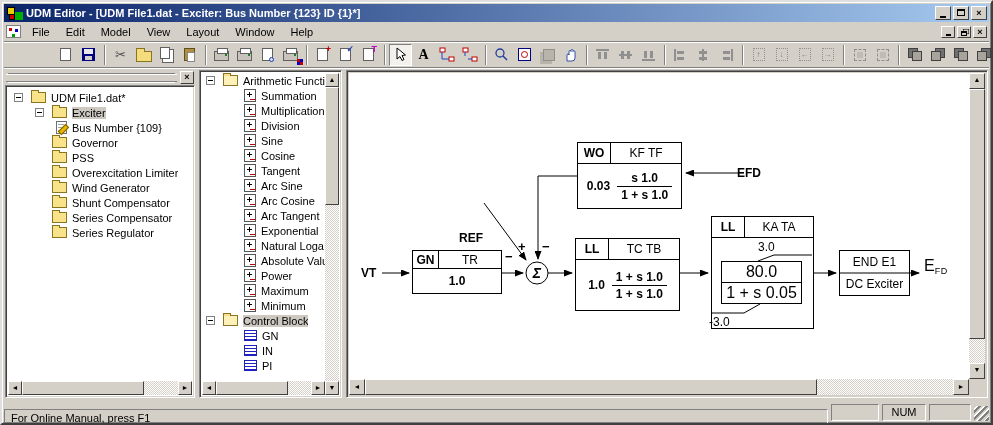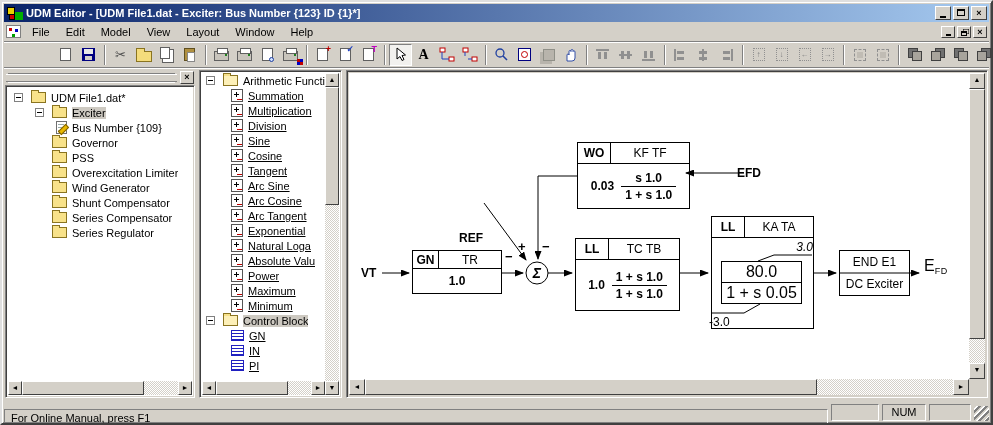--- a/index.html
+++ b/index.html
@@ -106,21 +106,21 @@
     box-shadow:0 -3px 0 -2px #808080, 0 3px 0 -2px #fff; margin-top:1px; }
   .panel-close { width:14px; height:13px; background:#d4d0c8; border:1px solid;
     border-color:#fff #404040 #404040 #fff; font-size:9px; font-weight:bold; line-height:11px;
     text-align:center; flex:none; }
   .treebox { flex:1; background:#fff; border:1px solid; border-color:#808080 #fff #fff #808080;
     box-shadow:inset 1px 1px 0 #404040, inset -1px -1px 0 #d4d0c8;
     padding:4px 2px 2px 2px; overflow:hidden; display:flex; flex-direction:column; position:relative; }
   .tree { flex:1; overflow:hidden; }
   .trow { display:flex; align-items:center; height:15px; white-space:nowrap; font-size:11px; }
   .lvl0 { padding-left:6px; } .lvl1 { padding-left:27px; } .lvl2 { padding-left:48px; }
-  .mlvl0 { padding-left:4px; } .mlvl1 { padding-left:29px;text-decoration:underline; }
+  .mlvl0 { padding-left:4px; } .mlvl1 { padding-left:42px; }
   .exp { width:9px; height:9px; border:1px solid #808080; background:#fff; position:relative;
     margin-right:8px; flex:none; }
   .exp::before { content:""; position:absolute; left:1px; right:1px; top:3px; height:1px; background:#000; }
   .exp-spacer { width:17px; flex:none; }
   .ico { flex:none; margin-right:5px; }
   .ico-folder { width:15px; height:11px; background:#f8e28a; border:1px solid #8a7420; position:relative; }
   .ico-folder::before { content:""; position:absolute; left:-1px; top:-3px; width:6px; height:2px;
     background:#f8e28a; border:1px solid #8a7420; border-bottom:none; }
   .ico-folder.open { background:#fdf0b8; }
   .ico-docedit { width:11px; height:13px; background:#fff; border:1px solid #707070; position:relative; }
@@ -554,21 +554,21 @@
           <div class="blk" style="left:63px;top:177px;width:90px;height:44px;">
             <div class="bhead" style="height:18px;">
                 <div class="btype" style="width:26px;">GN</div>
                 <div class="bname">TR</div>
               </div>
             <div class="bbody">
                 <span>1.0</span>
               </div>
           </div>
 
-          <div class="blk" style="left:228px;top:69px;width:113px;height:67px;">
+          <div class="blk" style="left:228px;top:69px;width:105px;height:67px;">
             <div class="bhead" style="height:21px;">
                 <div class="btype">WO</div>
                 <div class="bname">KF TF</div>
               </div>
             <div class="bbody">
                 <span>0.03</span>
                 <span class="frac">
                   <span class="fnum" style="display:block">s 1.0</span>
                   <span class="fden" style="display:block">1 + s 1.0</span>
                 </span>
@@ -606,21 +606,21 @@
             <span>END E1</span>
             <span>DC Exciter</span>
           </div>
 
           <div class="dlabel" style="left:12px;top:193px;">VT</div>
           <div class="dlabel" style="left:110px;top:113px;margin-top:45px;">REF</div>
           <div class="dlabel" style="left:388px;top:93px;">EFD</div>
           <div class="dsign" style="left:156px;top:176px;">−</div>
           <div class="dsign" style="left:169px;top:166px;">+</div>
           <div class="dsign" style="left:193px;top:166px;">−</div>
-          <div class="dnum" style="left:424px;top:167px;width:40px;text-align:right;font-style:italic;">3.0</div>
+          <div class="dnum" style="left:409px;top:167px;width:40px;text-align:left;">3.0</div>
           <div class="dnum" style="left:360px;top:242px;">-3.0</div>
           <div class="efd-out" style="left:575px;top:184px;"><span>E</span><span class="efd-sub">FD</span></div>
 
           <svg width="629" height="314">
             <defs>
               <marker id="ah" markerWidth="9" markerHeight="7" refX="8" refY="3.5" orient="auto">
                   <polygon points="0,0 9,3.5 0,7" fill="#000"></polygon>
                 </marker>
             </defs>
             <line x1="33" y1="200" x2="60" y2="200" stroke="#000" marker-end="url(#ah)"></line>

